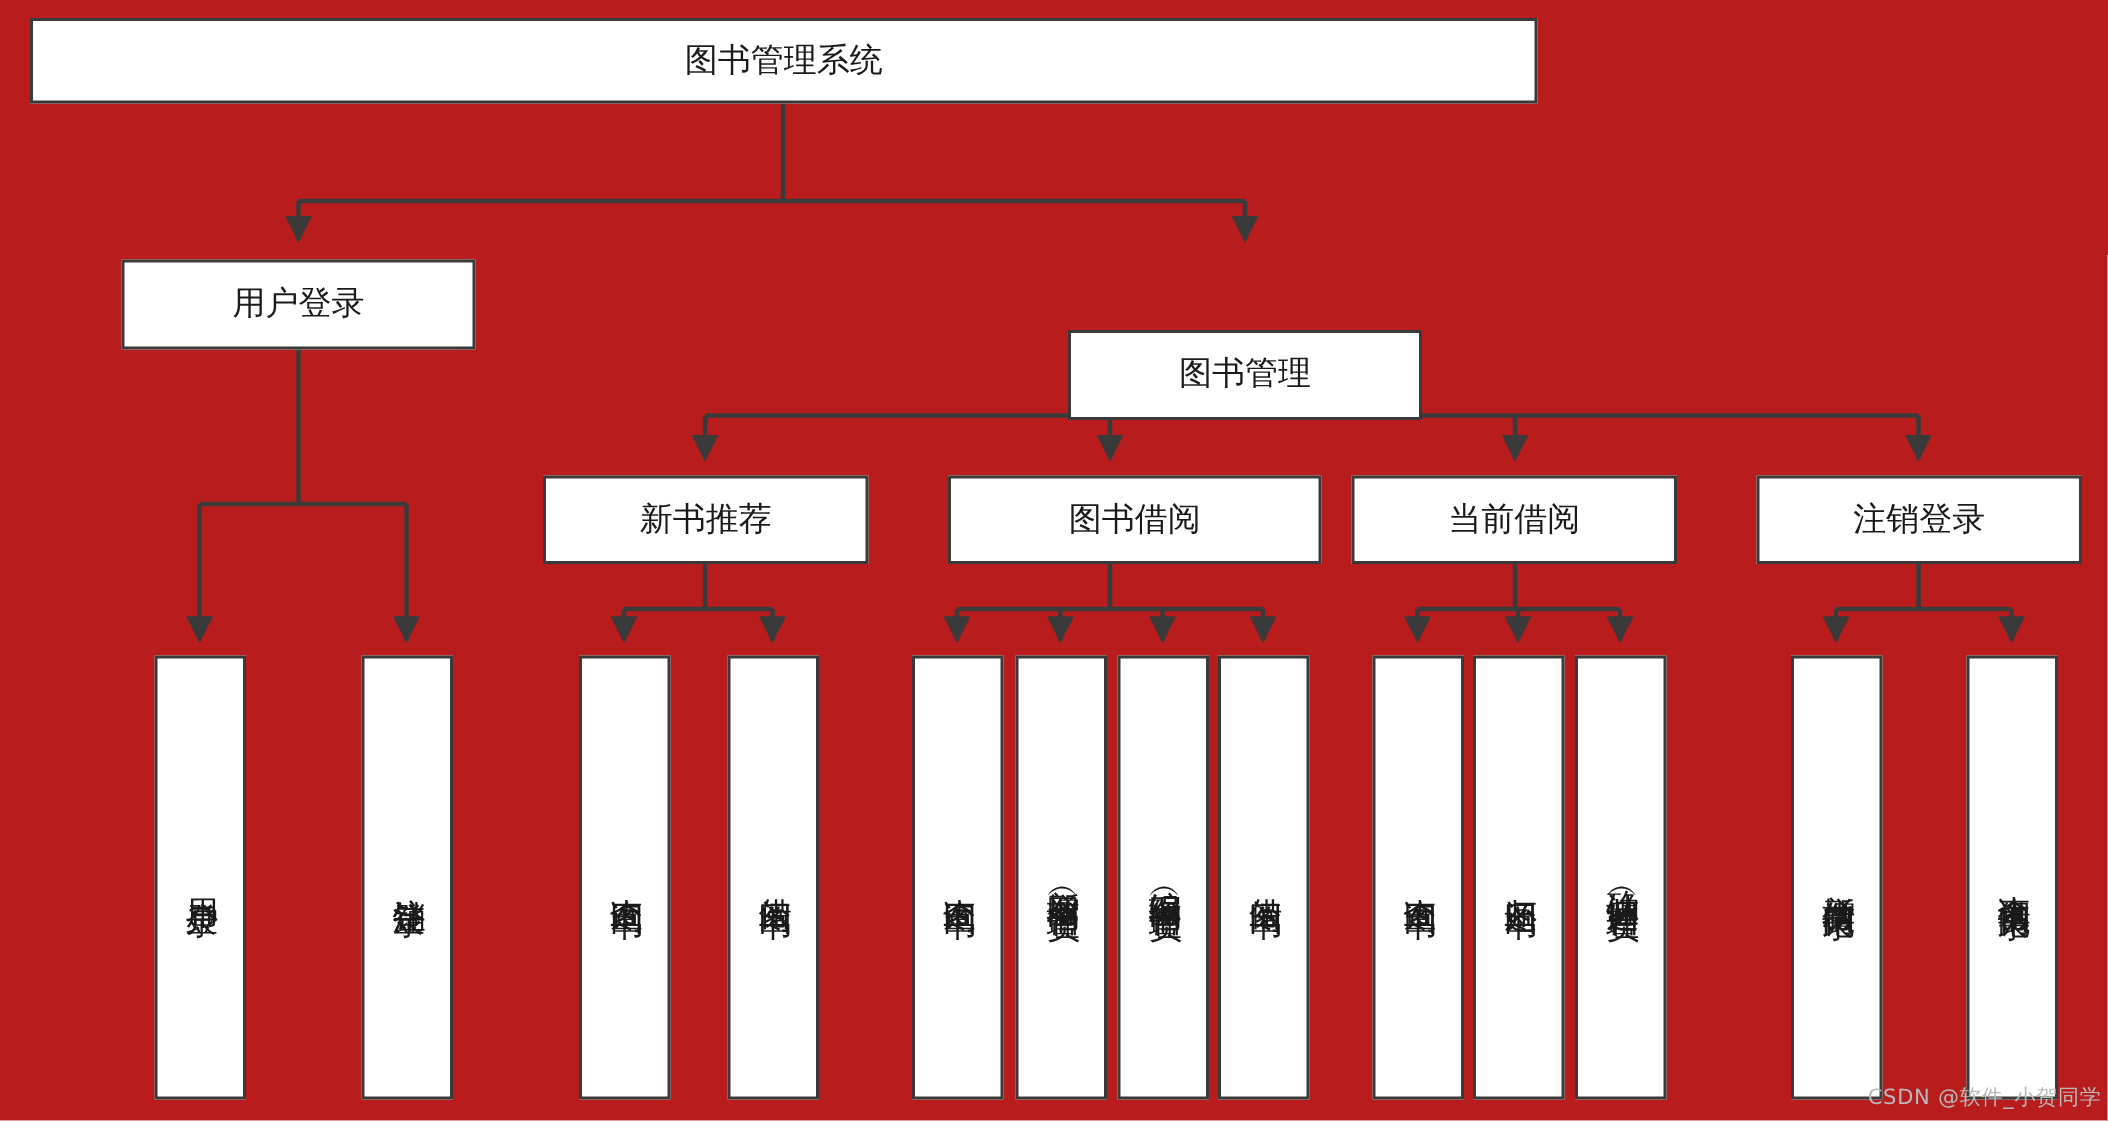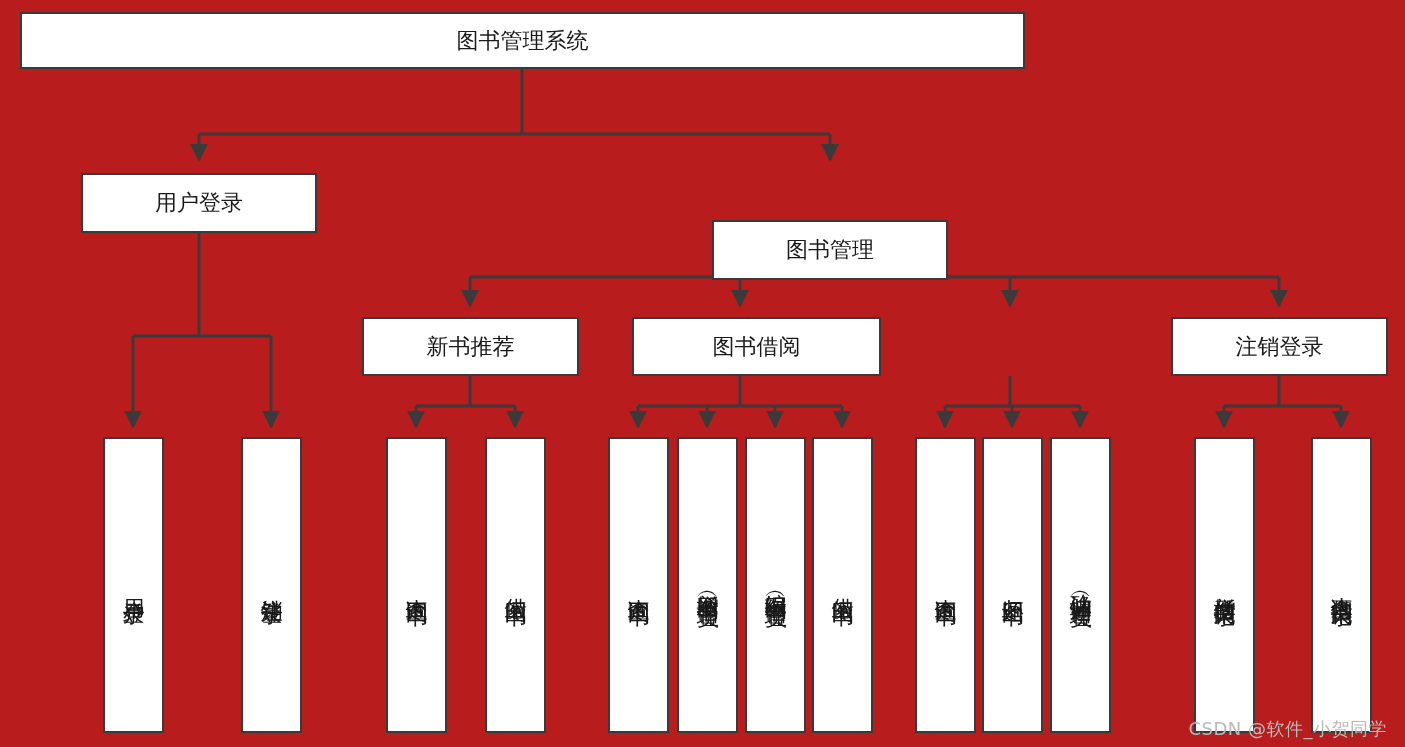--- a/index.html
+++ b/index.html
@@ -48,23 +48,23 @@
     letter-spacing: 2px;
     padding: 6px 0;
     text-align: center;
   }
   .node-v .vtext {
     writing-mode: vertical-rl;
     text-orientation: upright;
   }
   .watermark {
     position: absolute;
-    right: 18px;
+    right: 4px;
     bottom: 6px;
-    font-size: 18px;
+    font-size: 14px;
     color: #b9b9b9;
     white-space: nowrap;
     z-index: 5;
     letter-spacing: 0.5px;
   }
 </style>
 </head>
 <body>
 
 <div id="diagram-root">
@@ -129,20 +129,23 @@
   <div class="node node-h" style="left:712px; top:173px; width:236px; height:60px;margin-top:47px;">
     <span>图书管理</span>
   </div>
 
   <div class="node node-h" style="left:362px; top:317px; width:217px; height:59px;">
     <span>新书推荐</span>
   </div>
   <div class="node node-h" style="left:632px; top:317px; width:249px; height:59px;">
     <span>图书借阅</span>
   </div>
+  <div class="node node-h" style="left:901px; top:317px; width:217px; height:59px;">
+    <span>当前借阅</span>
+  </div>
   <div class="node node-h" style="left:1171px; top:317px; width:217px; height:59px;">
     <span>注销登录</span>
   </div>
 
   <div class="node node-v" style="left:103px; top:437px; width:61px; height:296px;">
     <span class="vtext">用户登录</span>
   </div>
   <div class="node node-v" style="left:241px; top:437px; width:61px; height:296px;">
     <span class="vtext">注销登录</span>
   </div>

